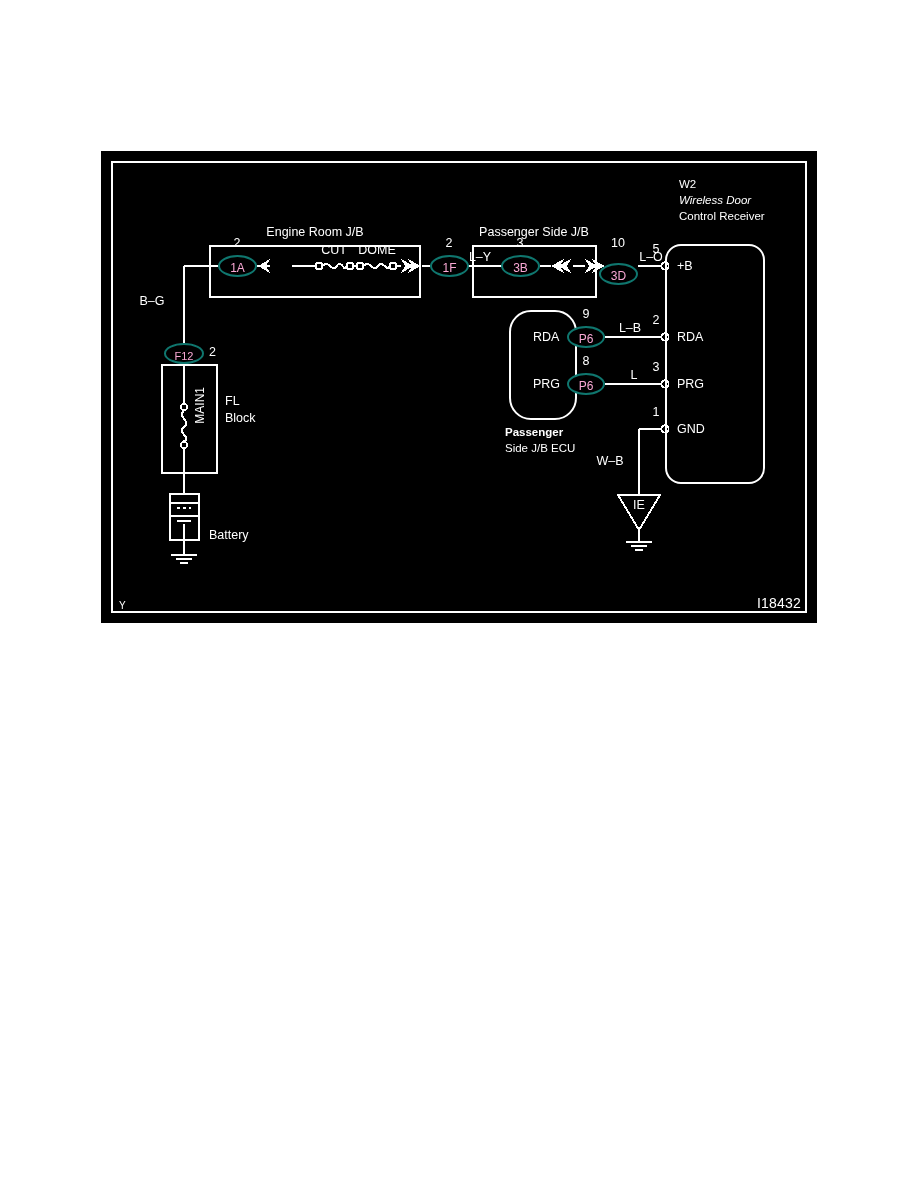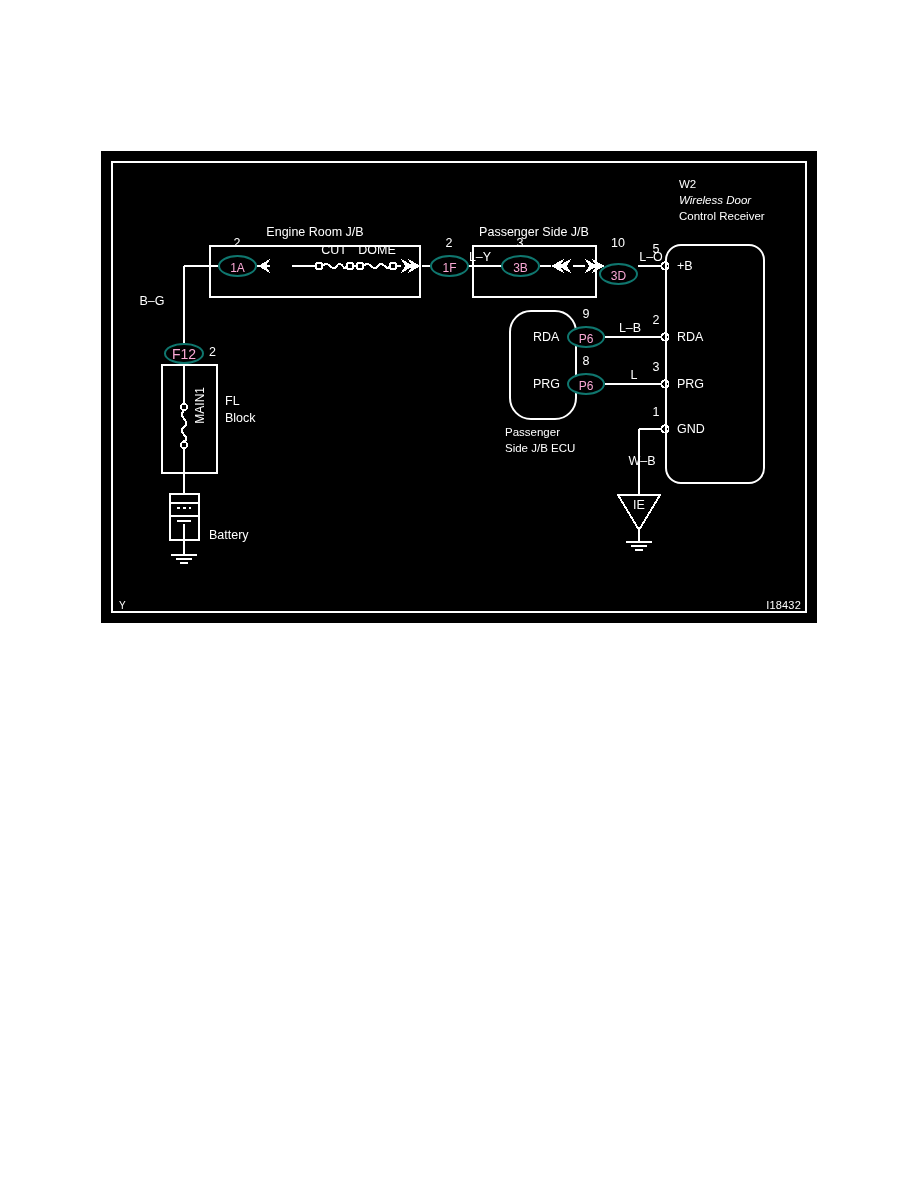--- a/index.html
+++ b/index.html
@@ -30,36 +30,36 @@
   .t12{font-size:12.5px;}
 
   .ctr{transform:translateX(-50%);}
 
   
   .oval{
     position:absolute;border:2px solid #0f766e;border-radius:50%;
     color:#f9a8d4;display:flex;align-items:flex-end;justify-content:center;
     font-size:12px;background:#000;box-sizing:border-box;
   }
-  .oval-sm{font-size:14px;}
+  .oval-sm{font-size:11px;}
 
   
   .rbox{position:absolute;border:2px solid #fff;box-sizing:border-box;background:transparent;}
   .rbox-round{position:absolute;border:2px solid #fff;box-sizing:border-box;border-radius:16px;background:transparent;}
   .rbox-round-sm{position:absolute;border:2px solid #fff;box-sizing:border-box;border-radius:22px;background:transparent;}
 
   
   .vtext{
     position:absolute;color:#fff;font-size:12px;
     writing-mode:vertical-rl; transform:rotate(180deg);
     white-space:nowrap;
   }
 
   .corner-y{position:absolute;left:14px;bottom:8px;color:#fff;font-size:10px;}
-  .corner-code{position:absolute;right:12px;bottom:8px;color:#fff;font-size:11px;letter-spacing:0.2px;}
+  .corner-code{position:absolute;right:12px;bottom:8px;color:#fff;font-size:14px;letter-spacing:0.2px;}
 </style>
 </head>
 <body>
 
 <div id="page">
 
   <div id="frame">
     <div id="frame-inner"></div>
 
     <svg id="svg" viewBox="0 0 716 472">
@@ -172,21 +172,21 @@
       <span>P6</span>
     </div>
 
     <div class="t t12 ctr" style="left:210px;top:71px;">Engine Room J/B</div>
     <div class="t t12 ctr" style="left:429px;top:71px;">Passenger Side J/B</div>
 
     <div class="t t11" style="left:574px;top:24px;">W2</div>
     <div class="t t11" style="left:574px;top:40px;font-style:italic;">Wireless Door</div>
     <div class="t t11" style="left:574px;top:56px;">Control Receiver</div>
 
-    <div class="t t11" style="left:400px;top:272px;">Passenger</div>
+    <div class="t t11" style="left:400px;top:272px;font-weight:bold;">Passenger</div>
     <div class="t t11" style="left:400px;top:288px;">Side J/B ECU</div>
 
     <div class="t t12" style="left:120px;top:240px;">FL</div>
     <div class="t t12" style="left:120px;top:257px;">Block</div>
 
     <div class="t t12" style="left:104px;top:349px;margin-top:25px;">Battery</div>
 
     <div class="vtext" style="left:88px;top:232px;">MAIN1</div>
 
     <div class="t t12 ctr" style="left:132px;top:82px;">2</div>
@@ -211,21 +211,21 @@
     <div class="t t12" style="left:572px;top:105px;">+B</div>
     <div class="t t12" style="left:572px;top:176px;">RDA</div>
     <div class="t t12" style="left:572px;top:223px;">PRG</div>
     <div class="t t12" style="left:572px;top:268px;">GND</div>
 
     <div class="t t12 ctr" style="left:47px;top:140px;">B–G</div>
     <div class="t t12 ctr" style="left:375px;top:96px;">L–Y</div>
     <div class="t t12 ctr" style="left:546px;top:96px;">L–O</div>
     <div class="t t12 ctr" style="left:525px;top:167px;">L–B</div>
     <div class="t t12 ctr" style="left:529px;top:214px;">L</div>
-    <div class="t t12 ctr" style="left:505px;top:300px;margin-left:32px;">W–B</div>
+    <div class="t t12 ctr" style="left:505px;top:300px;">W–B</div>
 
     <div class="t t12 ctr" style="left:534px;top:344px;text-align:center;">IE</div>
 
     <div class="corner-y">Y</div>
     <div class="corner-code">I18432</div>
 
   </div>
 </div>
 
 </body></html>

